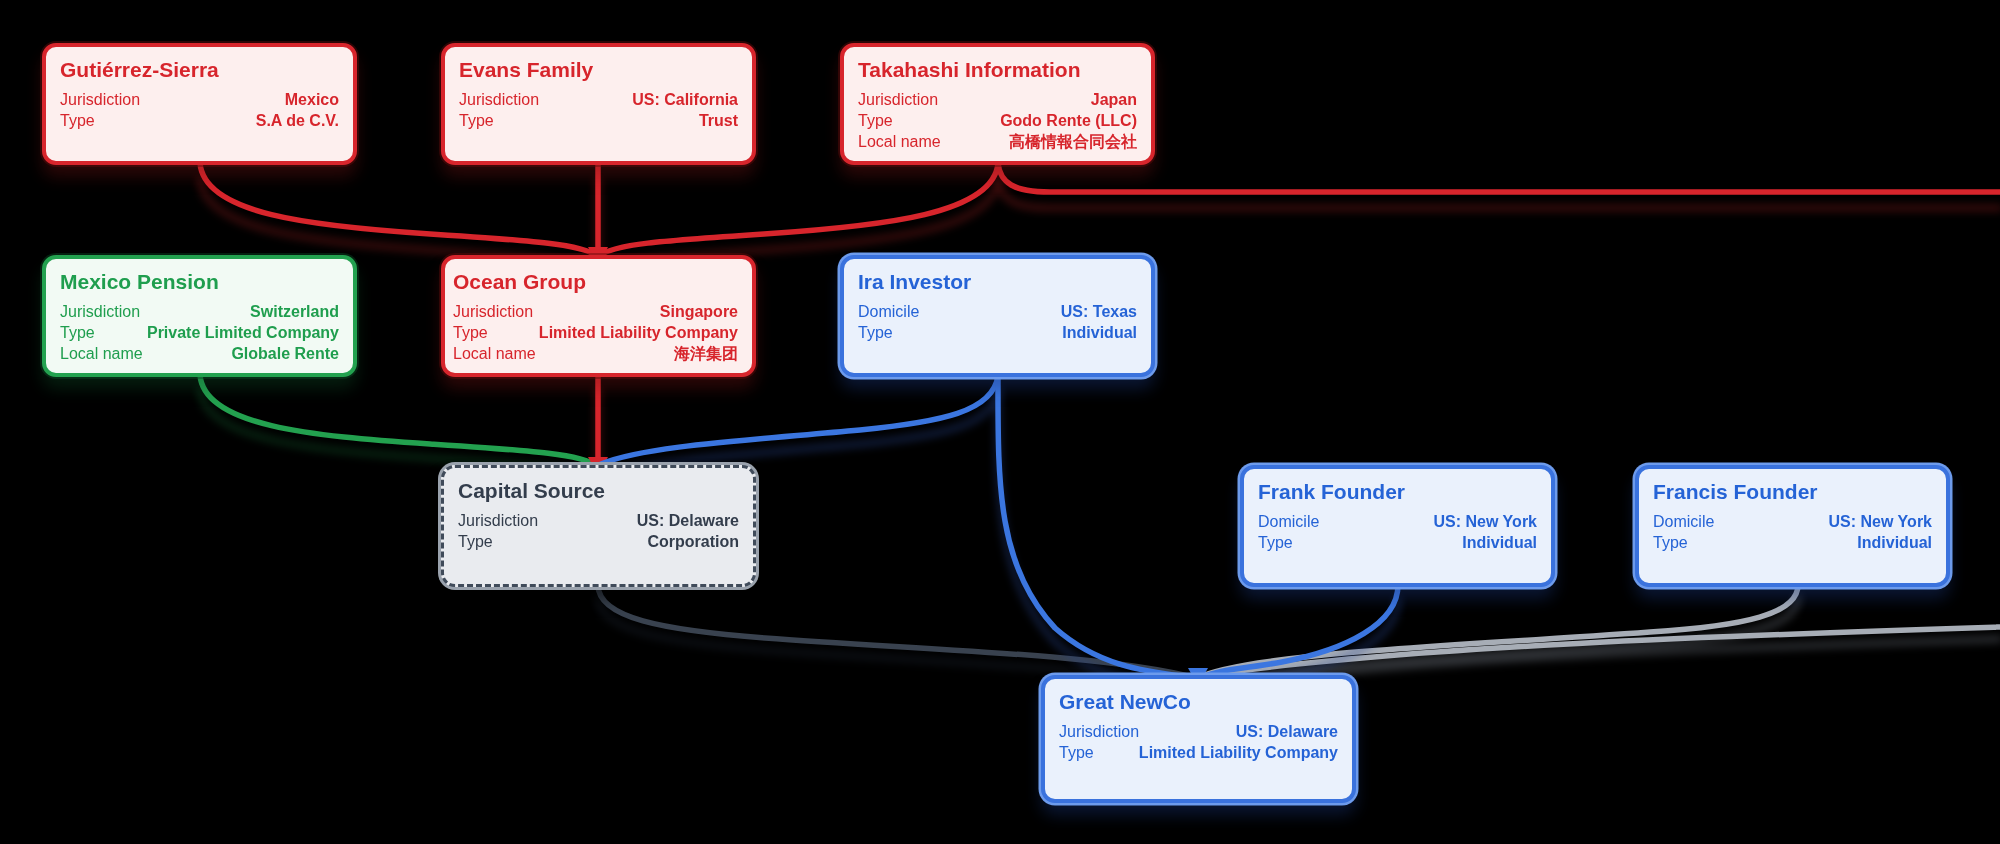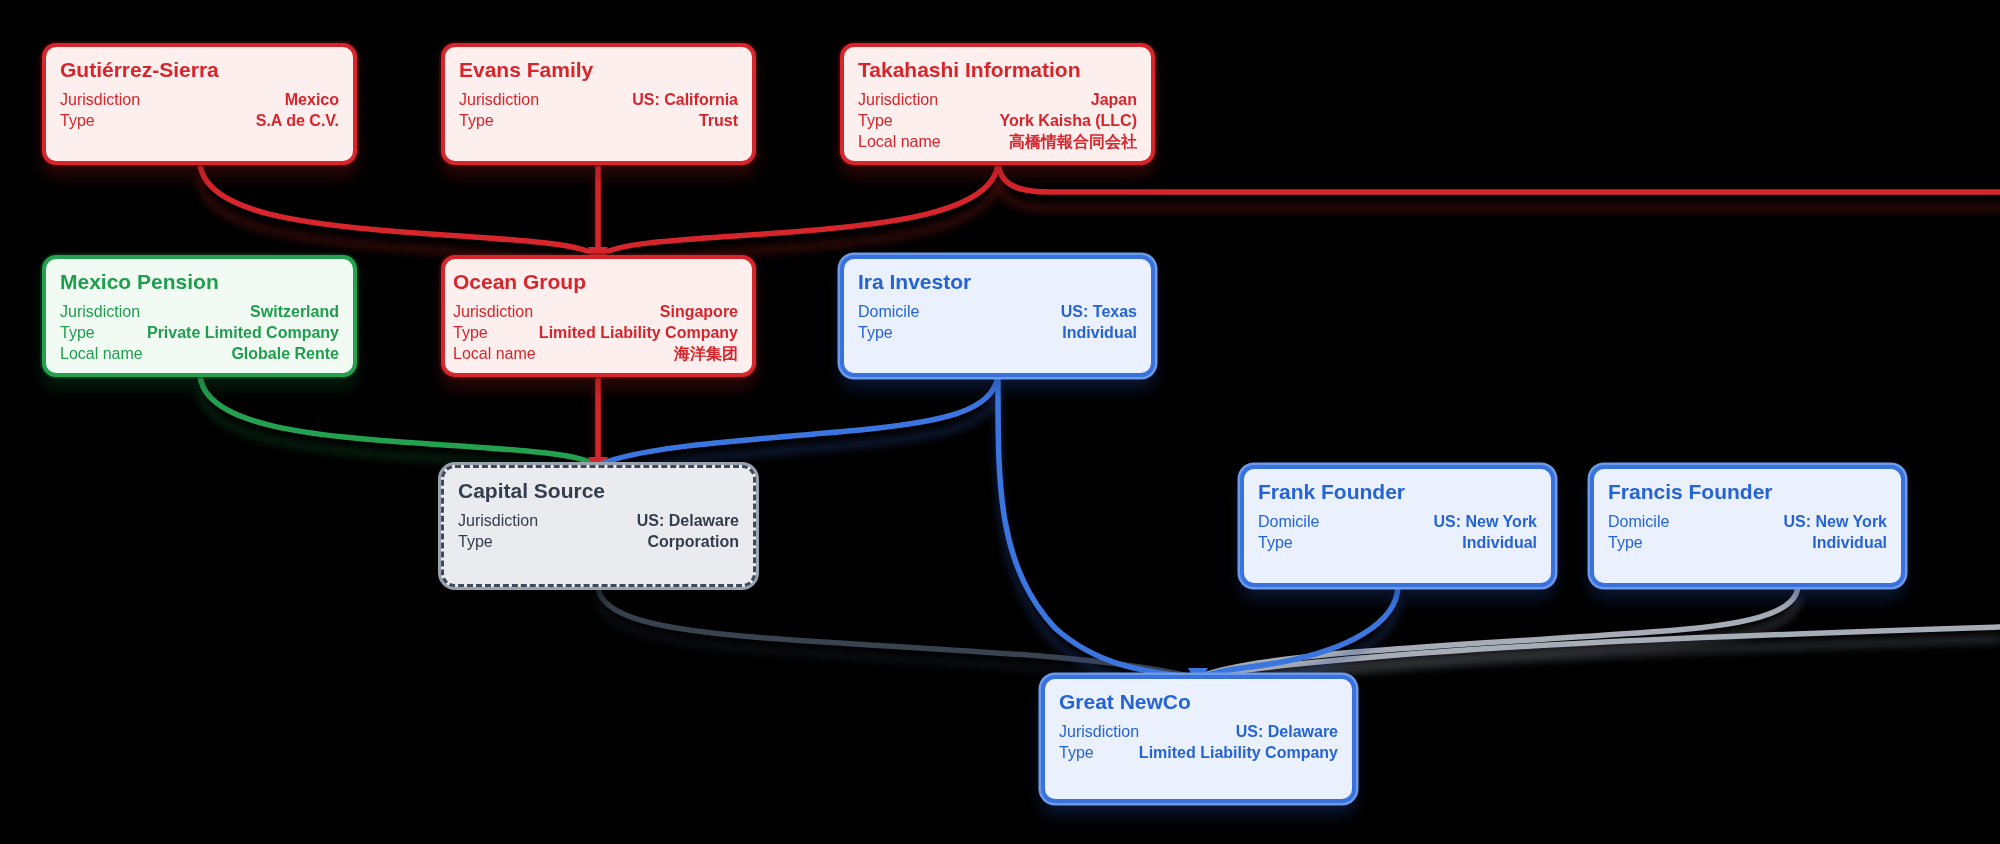--- a/index.html
+++ b/index.html
@@ -99,21 +99,21 @@
   </div>
 
   <div class="node red" style="left:840px;top:43px;">
     <div class="title">Takahashi Information</div>
     <div class="row">
       <span class="label">Jurisdiction</span>
       <span class="value">Japan</span>
     </div>
     <div class="row">
       <span class="label">Type</span>
-      <span class="value">York Kaisha (LLC)</span>
+      <span class="value">Godo Rente (LLC)</span>
     </div>
     <div class="row">
       <span class="label">Local name</span>
       <span class="value">高橋情報合同会社</span>
     </div>
   </div>
 
   <div class="node green" style="left:42px;top:255px;">
     <div class="title">Mexico Pension</div>
     <div class="row">
@@ -175,21 +175,21 @@
     <div class="row">
       <span class="label">Domicile</span>
       <span class="value">US: New York</span>
     </div>
     <div class="row">
       <span class="label">Type</span>
       <span class="value">Individual</span>
     </div>
   </div>
 
-  <div class="node blue" style="left:1590px;top:465px;">
+  <div class="node blue" style="left:1635px;top:465px;">
     <div class="title">Francis Founder</div>
     <div class="row">
       <span class="label">Domicile</span>
       <span class="value">US: New York</span>
     </div>
     <div class="row">
       <span class="label">Type</span>
       <span class="value">Individual</span>
     </div>
   </div>

